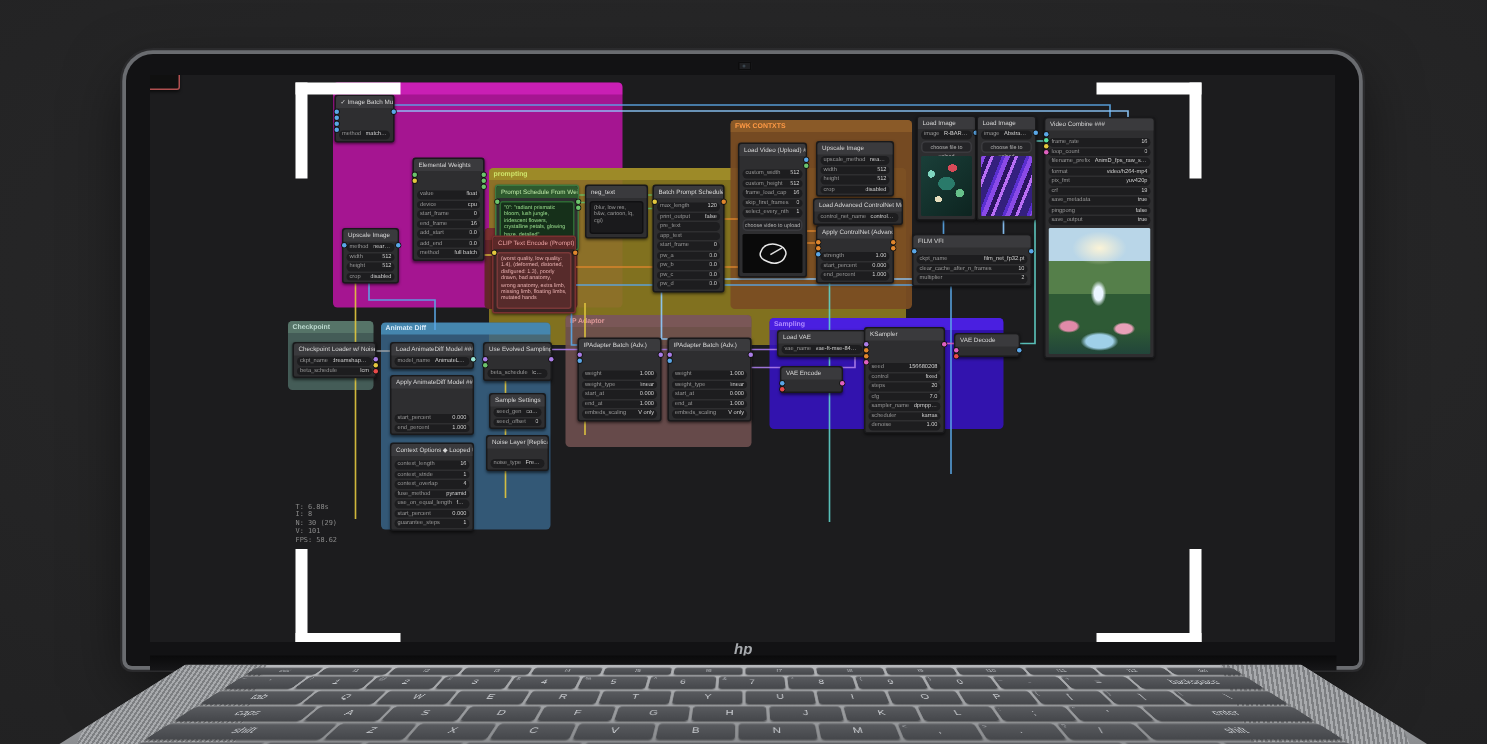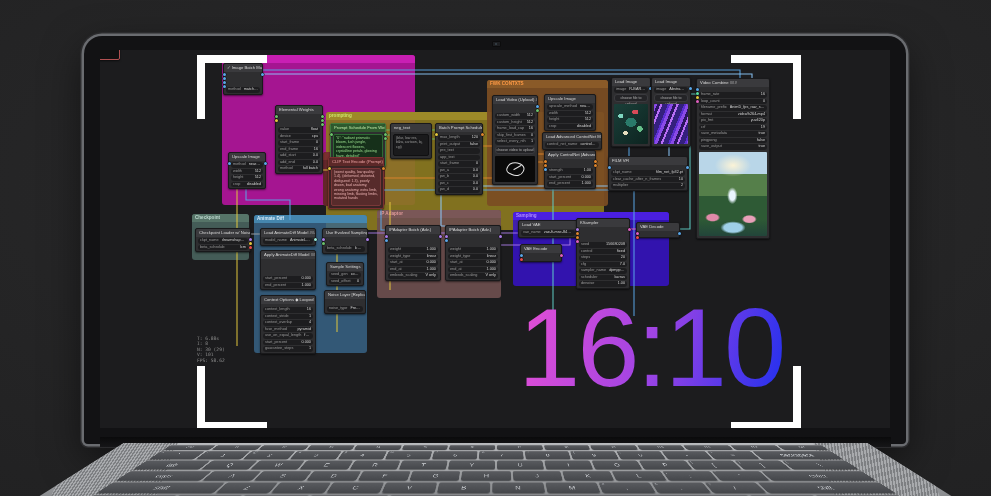--- a/index.html
+++ b/index.html
@@ -99,21 +99,20 @@
 </head>
 <body>
 
 <div class="stage">
   <div class="shell"></div>
   <div class="webcam">
       <i></i>
     </div>
 
   <div class="screen">
-    <div class="aspect" style="background-image: linear-gradient(105deg, rgb(232, 79, 212), rgb(160, 68, 228), rgb(33, 48, 238));">16:10</div>
     <div class="stats">
         <div>T: 6.88s</div>
         <div>I: 8</div>
         <div>N: 30 (29)</div>
         <div>V: 101</div>
         <div>FPS: 58.62</div>
       </div>
     <div class="bracket tl" style="left:97px;top:5px"></div>
     <div class="bracket tr" style="left:631px;top:5px"></div>
     <div class="bracket bl" style="left:97px;top:316px"></div>
@@ -659,20 +658,21 @@
       </div>
       <div class="node" style="left: 536px; top: 172px; width: 42px;">
         <div class="nt">VAE Decode</div>
         <div class="ngap" style="height: 6px;"></div>
         <div class="port" style="left: -1.5px; top: 9px; background: rgb(224, 96, 192);"></div>
         <div class="port" style="left: -1.5px; top: 13px; background: rgb(232, 74, 74);"></div>
         <div class="port" style="right: -1.5px; top: 9px; background: rgb(90, 167, 232);"></div>
       </div>
     </div>
 
+  <div class="hp-logo">hp</div>
   <div class="hinge"></div>
 
   <div class="kb-area">
     <div class="deck">
       <div class="hatch left"></div>
       <div class="hatch right"></div>
     </div>
     <div class="kb">
         <div class="krow frow">
           <div class="key" style="flex-grow: 1;">

